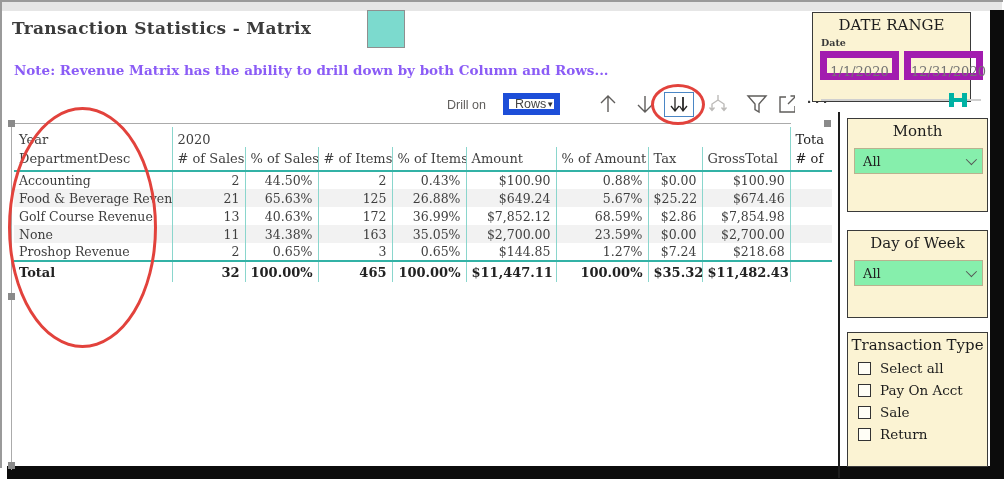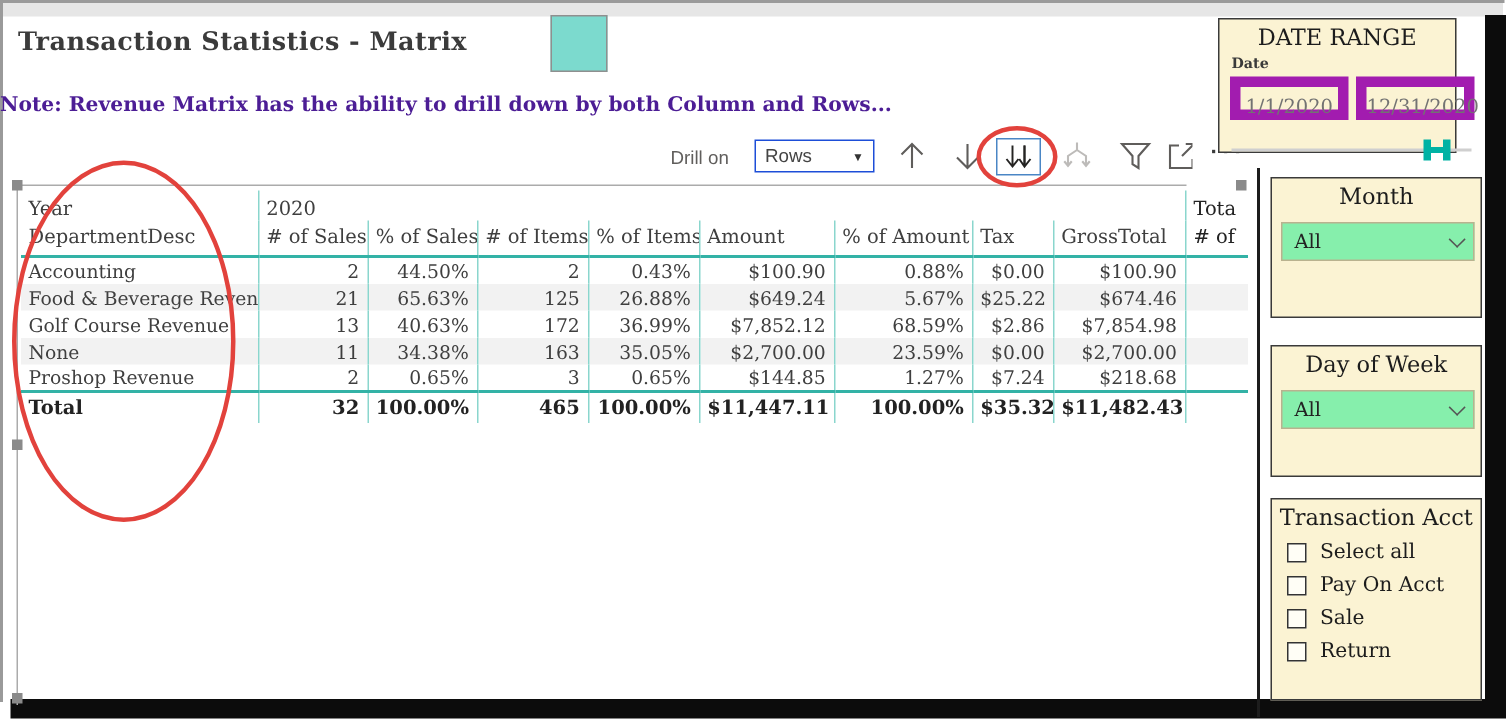--- a/index.html
+++ b/index.html
@@ -8,26 +8,26 @@
 
   
   .border-top { position:absolute; left:0; top:0; width:1003px; height:2px; background:#9a9a9a; }
   .border-left { position:absolute; left:0; top:0; width:2px; height:468px; background:#9a9a9a; }
   .top-strip { position:absolute; left:2px; top:2px; width:1000px; height:9px; background:#e6e6e6; }
   .shadow-right { position:absolute; left:990px; top:10px; width:14px; height:468px; background:#0c0c0c; }
   .shadow-bottom { position:absolute; left:7px; top:466px; width:997px; height:13px; background:#0c0c0c; }
 
   .page-title { position:absolute; left:12px; top:18px; font-size:17px; font-weight:bold; color:#3b3b3b; letter-spacing:.3px; }
   .accent-square { position:absolute; left:367px; top:10px; width:38px; height:38px; background:#7cdace; border:1px solid #8f8f8f; }
-  .note { position:absolute; left:0; top:62px; font-size:13.5px; font-weight:bold; color:#4c1d95; }
+  .note { position:absolute; left:14px; top:62px; font-size:13.5px; font-weight:bold; color:#8b5cf6; }
 
   
   .toolbar { position:absolute; left:440px; top:90px; width:400px; height:30px; font-family:"Liberation Sans",sans-serif; }
   .drill-label { position:absolute; left:7px; top:8px; font-size:12.5px; color:#605e5c; }
-  .drill-select { position:absolute; left:63px; top:3px; width:80px; height:22px; background:#fff; border:1px solid #1d4ed8; font-size:12.5px; color:#444; display:flex; align-items:center; padding:0 6px; justify-content:space-between; }
+  .drill-select { position:absolute; left:63px; top:3px; width:57px; height:22px; background:#fff; border:6px solid #1d4ed8; font-size:12.5px; color:#444; display:flex; align-items:center; padding:0 6px; justify-content:space-between; }
   .drill-select .tri { font-size:8px; color:#333; }
   .tb-icon { position:absolute; top:2px; width:24px; height:24px; }
   .dd-box { position:absolute; left:224px; top:2px; width:30px; height:25px; border:1px solid #4a86c5; display:flex; align-items:center; justify-content:center; background:#fff; }
   .ellipsis-box { position:absolute; left:355px; top:2px; width:48px; height:22px; background:#fff; color:#3b3b3b; font-size:15px; font-weight:bold; letter-spacing:3px; text-align:center; line-height:20px; }
 
   
   .ann { position:absolute; border:3px solid #e2423c; border-radius:50%; pointer-events:none; z-index:50; }
   .ann-rows { left:8px; top:107px; width:149px; height:241px; }
   .ann-drill { left:651px; top:84px; width:54px; height:41px; }
 
@@ -272,21 +272,21 @@
 
   <div class="panel p-dow">
     <div class="ptitle">Day of Week</div>
     <div class="dropdown">
       <span>All</span>
       <span class="chev"></span>
     </div>
   </div>
 
   <div class="panel p-tt">
-    <div class="ptitle">Transaction Acct</div>
+    <div class="ptitle">Transaction Type</div>
     <div class="cb-row">
       <div class="cb-box"></div>
       <span class="cb-lbl">Select all</span>
     </div>
     <div class="cb-row">
       <div class="cb-box"></div>
       <span class="cb-lbl">Pay On Acct</span>
     </div>
     <div class="cb-row">
       <div class="cb-box"></div>

